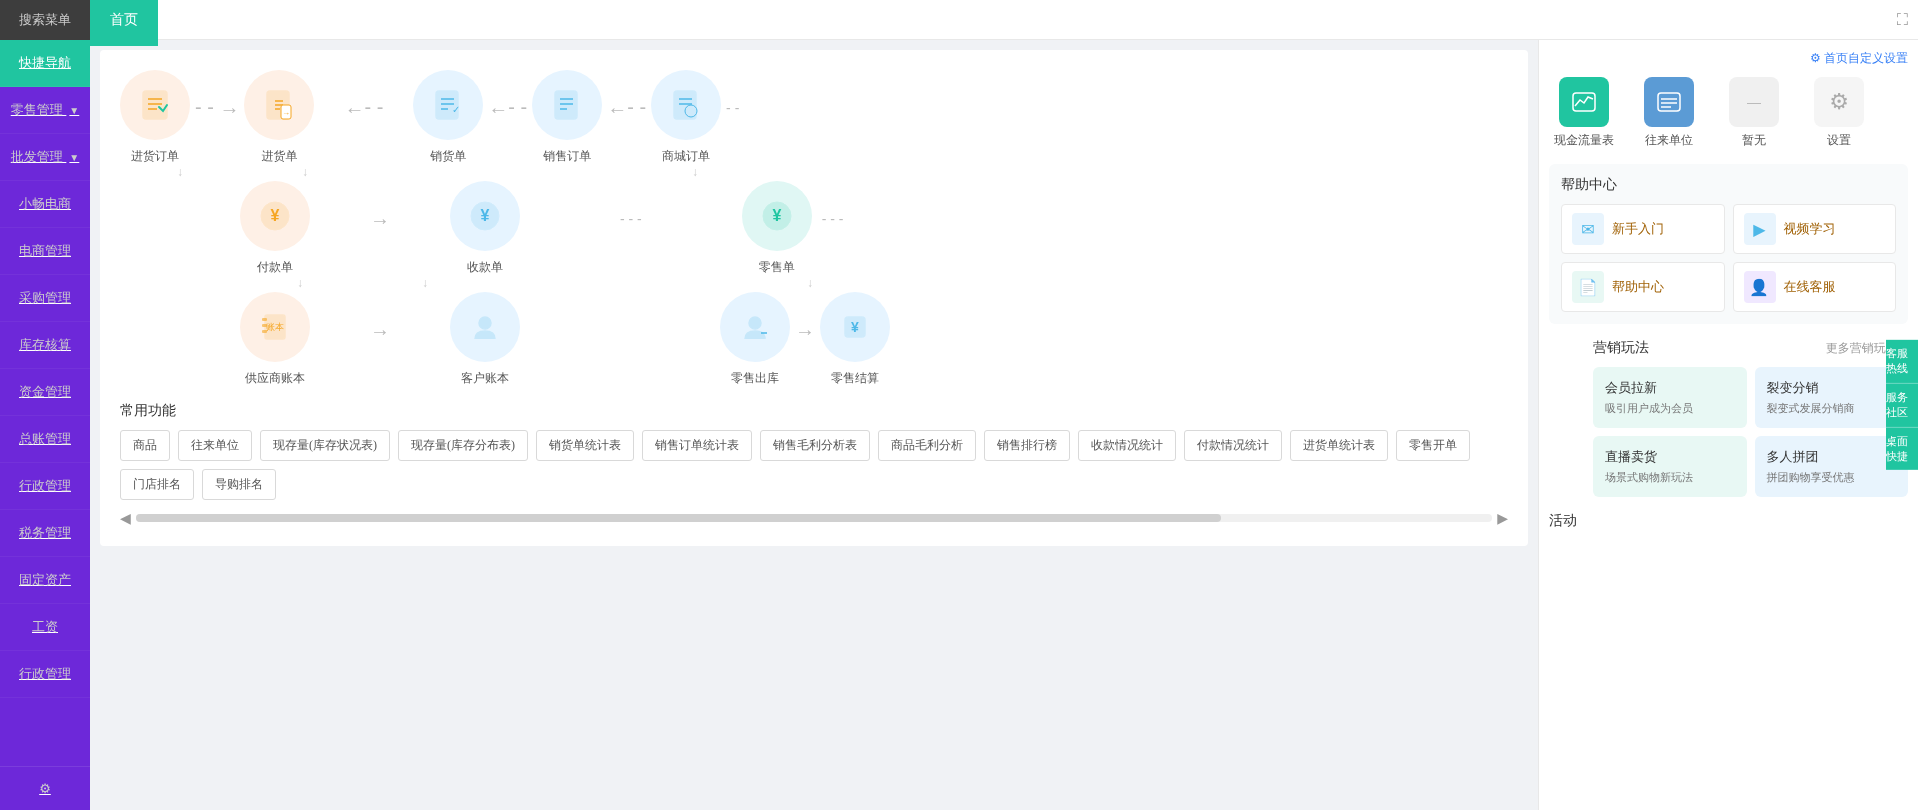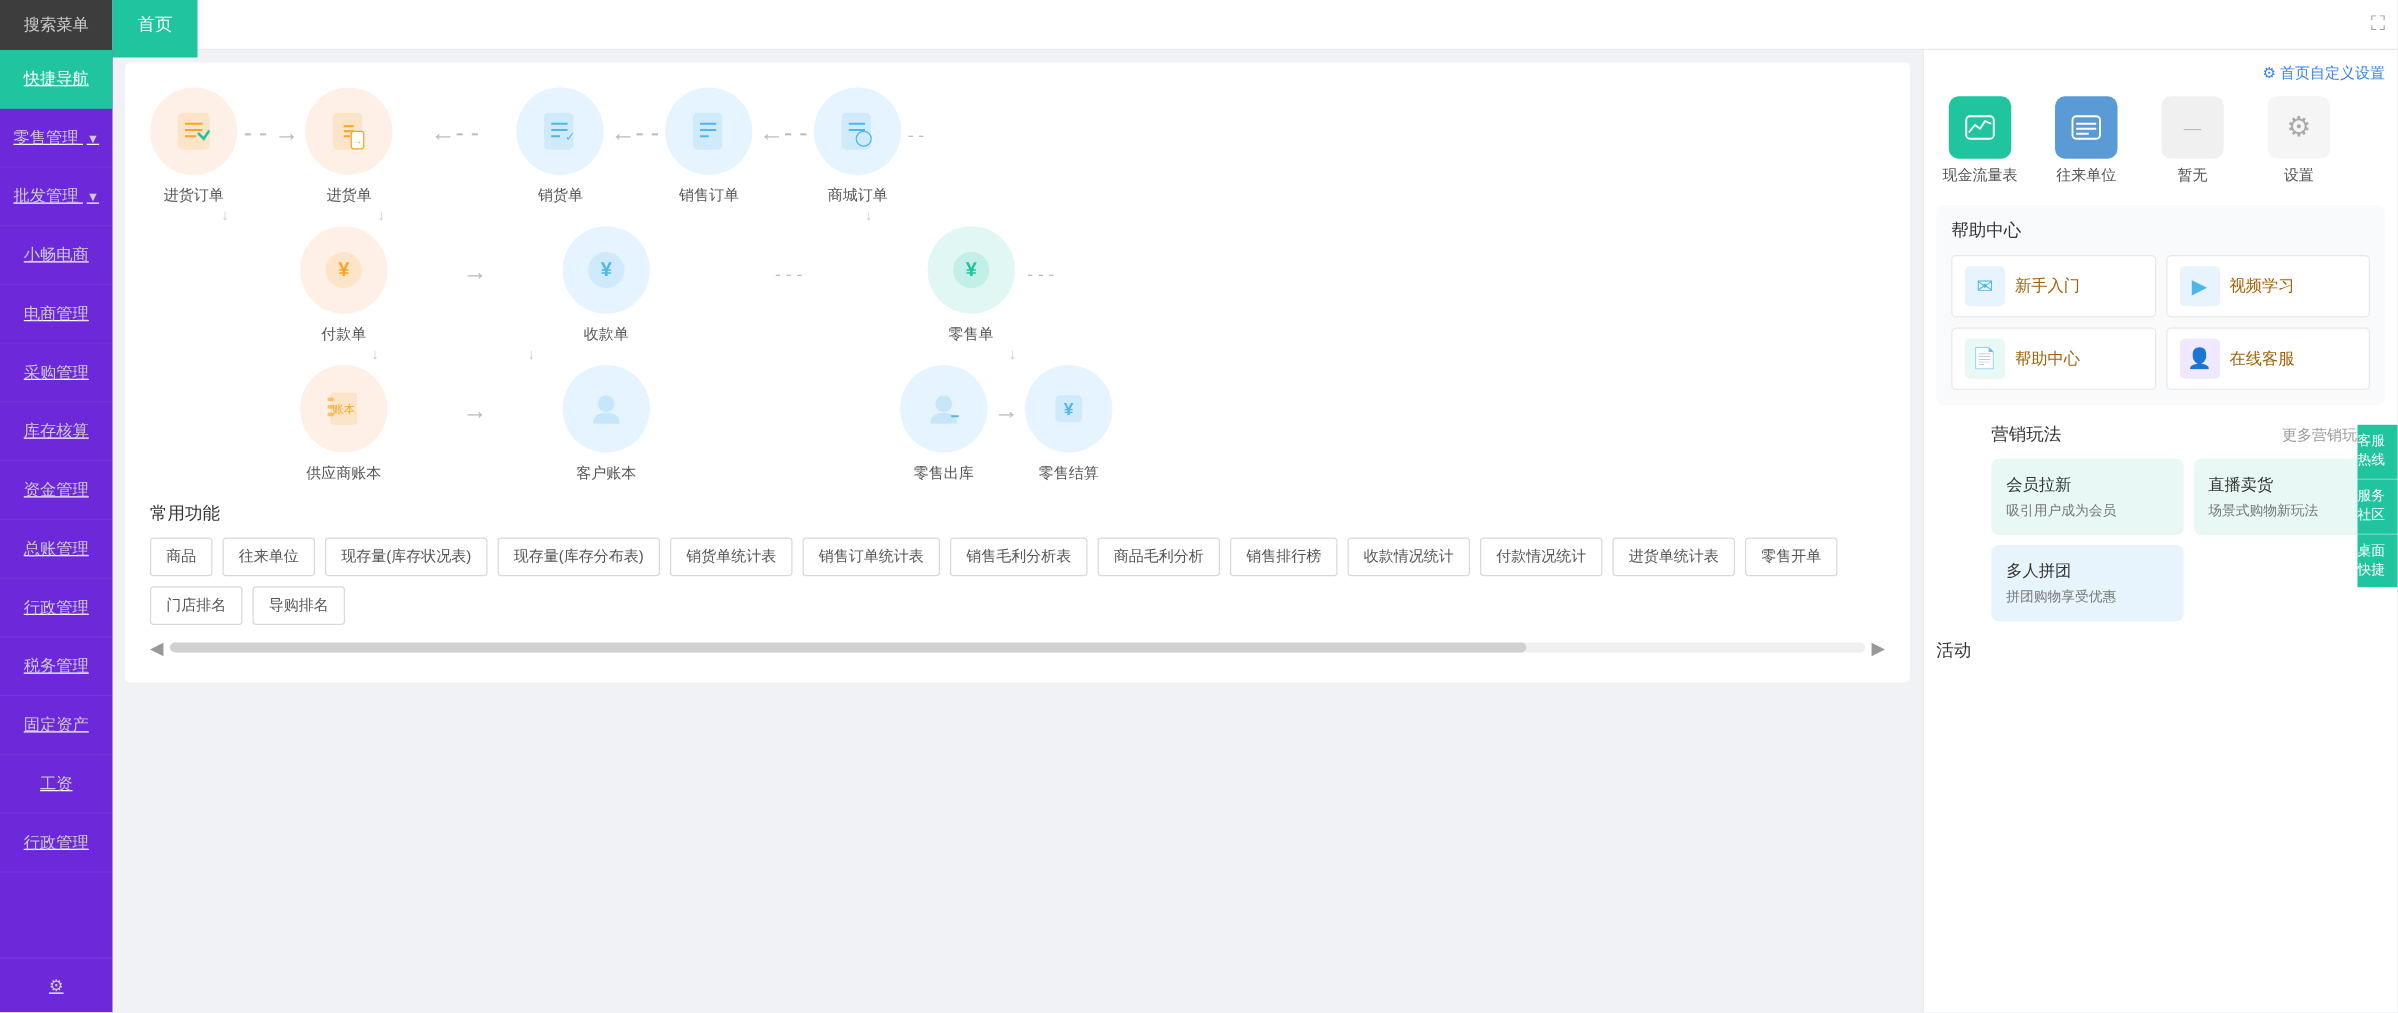--- a/index.html
+++ b/index.html
@@ -36,21 +36,21 @@
     .flow-circle { width: 70px; height: 70px; border-radius: 50%; display: flex; align-items: center; justify-content: center; font-size: 28px; margin-bottom: 8px; }
     .flow-circle.orange { background: #fef0e6; color: #f5a623; }
     .flow-circle.blue { background: #e6f4ff; color: #4db8e8; }
     .flow-circle.teal { background: #e0f7f4; color: #20c5a0; }
     .flow-label { font-size: 12px; color: #555; text-align: center; }
 
     
     .common-functions { margin-top: 15px; }
     .section-title { font-size: 14px; color: #333; font-weight: 500; margin-bottom: 10px; }
     .func-grid { display: flex; flex-wrap: wrap; gap: 8px; }
-    .func-btn { border: 1px solid #d9d9d9; background: #fff; padding: 6px 12px; border-radius: 3px; cursor: pointer; font-size: 12px; color: #555; white-space: nowrap; }
+    .func-btn { border: 1px solid #d9d9d9; background: #fff; padding: 6px 12px; border-radius: 3px; cursor: pointer; font-size: 12px; color: #555; white-space: nowrap; font-family: Liberation Serif, serif; }
 
     
     .scroll-row { display: flex; align-items: center; margin-top: 10px; gap: 5px; }
     .scroll-arrow { color: #999; cursor: pointer; font-size: 14px; }
     .scroll-track { flex: 1; height: 8px; background: #f0f0f0; border-radius: 4px; }
     .scroll-thumb { width: 80%; height: 8px; background: #d0d0d0; border-radius: 4px; }
 
     
     .right-panel { width: 380px; background: #fff; padding: 10px; overflow-y: auto; flex-shrink: 0; border-left: 1px solid #e8e8e8; }
 
@@ -420,20 +420,24 @@
       <div class="marketing-section">
         <div class="marketing-header">
           <span class="marketing-title">营销玩法</span>
           <span class="marketing-more">更多营销玩法 &gt;</span>
         </div>
         <div class="marketing-grid">
           <div class="marketing-item">
             <div class="marketing-item-title">会员拉新</div>
             <div class="marketing-item-desc">吸引用户成为会员</div>
           </div>
+          <div class="marketing-item light-blue">
+            <div class="marketing-item-title">裂变分销</div>
+            <div class="marketing-item-desc">裂变式发展分销商</div>
+          </div>
           <div class="marketing-item">
             <div class="marketing-item-title">直播卖货</div>
             <div class="marketing-item-desc">场景式购物新玩法</div>
           </div>
           <div class="marketing-item light-blue">
             <div class="marketing-item-title">多人拼团</div>
             <div class="marketing-item-desc">拼团购物享受优惠</div>
           </div>
         </div>
       </div>

